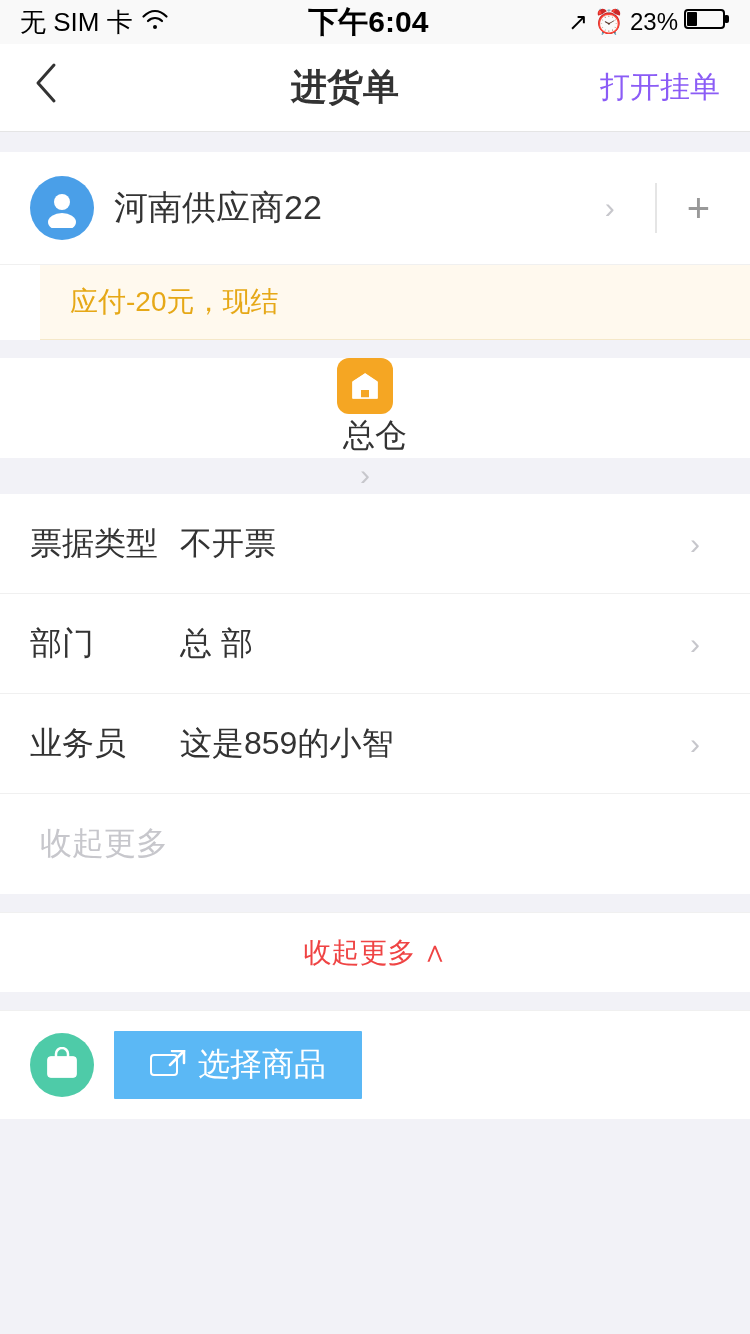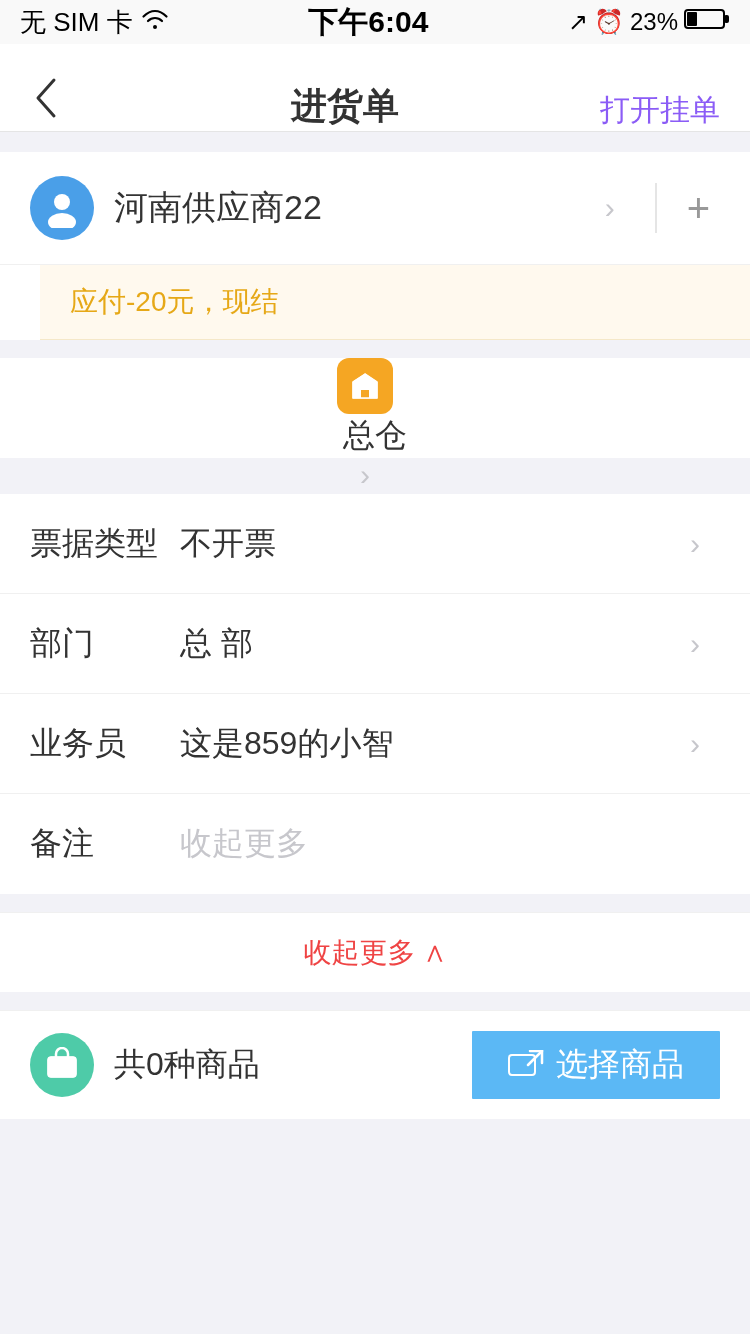--- a/index.html
+++ b/index.html
@@ -26,21 +26,21 @@
     }
     .status-left { display: flex; align-items: center; gap: 8px; }
     .status-center { font-size: 30px; font-weight: 700; }
     .status-right { display: flex; align-items: center; gap: 6px; font-size: 24px; }
 
     
     .nav-bar {
       height: 88px;
       background: #fff;
       display: flex;
-      align-items: flex-end;
+      align-items: center;
       justify-content: space-between;
       padding: 0 30px;
       border-bottom: 1px solid #e5e5e5;
     }
     .nav-back {
       font-size: 40px;
       color: #333;
       cursor: pointer;
       width: 60px;
     }
@@ -335,36 +335,34 @@
     <div class="chevron-right">›</div>
   </div>
 
   <div class="form-row">
     <div class="form-label">业务员</div>
     <div class="form-value">这是859的小智</div>
     <div class="chevron-right">›</div>
   </div>
 
   <div class="form-row">
-    <div class="form-label">备注</div>
     <div class="form-value placeholder">收起更多</div>
   </div>
 </div>
 
 <div class="collapse-row">收起更多 ∧</div>
 
 <div class="bottom-bar">
   <div class="product-icon-wrap">
     <svg width="36" height="36" viewBox="0 0 36 36" fill="none">
       <rect x="4" y="10" width="28" height="20" rx="3" fill="#fff" stroke="#fff" stroke-width="1"></rect>
       <path d="M12 10V7a6 6 0 0 1 12 0v3" stroke="#fff" stroke-width="2.5" fill="none" stroke-linecap="round"></path>
       <rect x="4" y="10" width="28" height="20" rx="3" fill="none" stroke="#fff" stroke-width="1.5"></rect>
     </svg>
   </div>
-  <div class="product-count">共0种商品</div>
   <button class="select-btn">
     <svg width="36" height="30" viewBox="0 0 36 30" fill="none">
       <rect x="1" y="5" width="26" height="20" rx="3" stroke="#fff" stroke-width="2" fill="none"></rect>
       <path d="M22 1h12v12" stroke="#fff" stroke-width="2.5" stroke-linecap="round" fill="none"></path>
       <path d="M34 1L20 15" stroke="#fff" stroke-width="2.5" stroke-linecap="round"></path>
     </svg>
     <span>选择商品</span>
   </button>
 </div>
 

